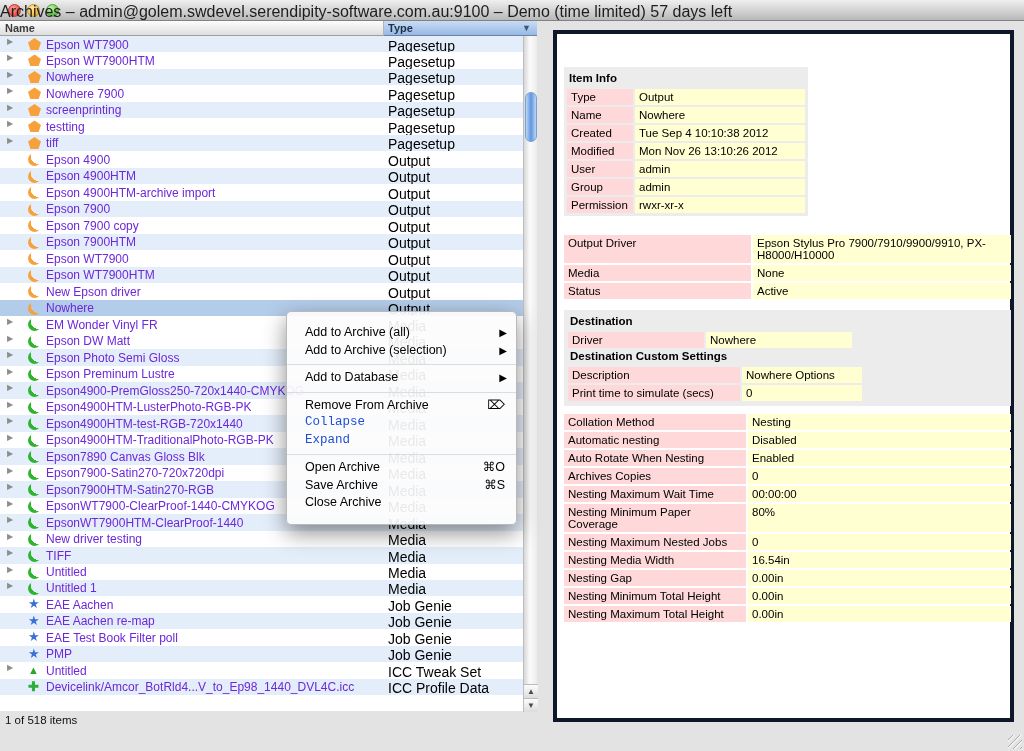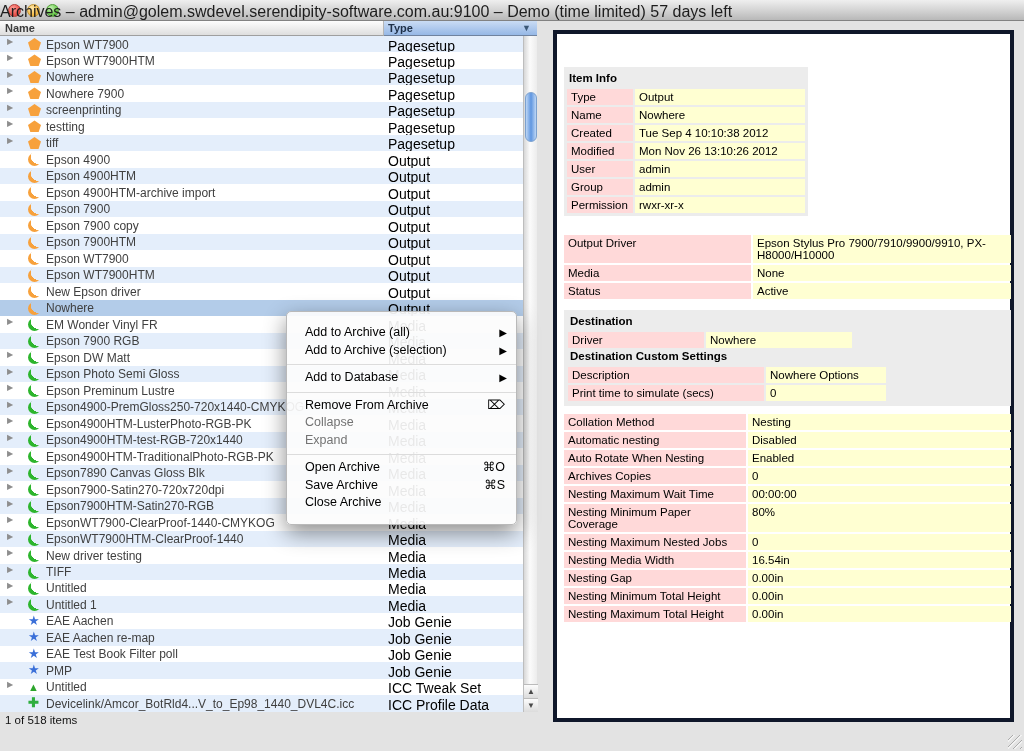--- a/index.html
+++ b/index.html
@@ -31,21 +31,21 @@
   .row.stripe { background:#e4eefb; }
   .row.selected { background:#b3cce9; }
   .row .disc { position:absolute; left:7px; top:1px; font-size:8px; color:#8e8e8e; }
   .row .icon { position:absolute; left:28px; top:2px; width:13px; height:12px; font-size:12px; line-height:12px; }
   .icon.pagesetup { background:#f7a13c; height:12px; clip-path:polygon(50% 0%,100% 38%,80.9% 100%,19.1% 100%,0% 38%); }
   .icon.output { height:13px; border-radius:50%; background:radial-gradient(circle at 76% 30%, rgba(0,0,0,0) 51%, #f7a13c 52%); }
   .icon.media  { height:13px; border-radius:50%; background:radial-gradient(circle at 76% 30%, rgba(0,0,0,0) 51%, #2db52d 52%); }
   .icon.jobgenie { color:#3a6fd8; font-size:13px; line-height:13px; top:1px; }
   .icon.tweak { color:#2ca52c; font-size:11px; line-height:12px; }
   .icon.profile { color:#2eae3e; font-size:13px; line-height:13px; font-weight:bold; top:1px; }
-  .row .nm { position:absolute; left:46px; top:1.5px; font-size:12px; color:#404040; white-space:nowrap; }
+  .row .nm { position:absolute; left:46px; top:1.5px; font-size:12px; color:#6d28d9; white-space:nowrap; }
   .row .tp { position:absolute; left:388px; top:1.5px; font-size:14px; color:#000; white-space:nowrap; }
 
   
   #vscroll { position:absolute; left:523px; top:15px; width:14px; height:676px;
     background:linear-gradient(90deg,#d7d7d7,#fbfbfb 45%,#ececec); border-left:1px solid #bdbdbd; }
   #vthumb { position:absolute; left:1px; top:56px; width:12px; height:50px; border-radius:7px;
     background:linear-gradient(90deg,#bdd6f5,#5f96e0 50%,#bdd6f5); border:1px solid #7ba1cf; }
   .sbtn { position:absolute; left:0; width:14px; height:14px; background:linear-gradient(#fcfcfc,#dcdcdc);
     border-top:1px solid #bbb; font-size:8px; color:#4a4a4a; text-align:center; line-height:14px; }
   #sbtn-up { top:648px; } #sbtn-down { top:662px; }
@@ -60,30 +60,30 @@
   .kv .k { background:#ffd9d9; font-size:11.5px; padding:2px 4px; flex:none; }
   .kv .v { background:#ffffd2; font-size:11.5px; padding:2px 4px; margin-left:2px; flex:1; }
   .kv .v.fixed { flex:none; }
 
   #item-info { left:7px; top:33px; width:244px; padding:3px; }
   #item-info .k { width:66px; }
   #driver-table { position:absolute; left:7px; top:199px; width:447px; }
   #driver-table .k { width:187px; }
   #destination { left:7px; top:276px; width:447px; padding:3px 5px 5px 4px; }
   #destination .drow .k { width:136px; } #destination .drow .v { width:146px; }
-  #destination .crow .k { width:196px; } #destination .crow .v { width:120px; }
+  #destination .crow .k { width:172px; } #destination .crow .v { width:120px; }
   #nesting-table { position:absolute; left:7px; top:378px; width:447px; }
   #nesting-table .k { width:182px; }
 
   
   #context-menu { position:absolute; left:286px; top:311px; width:231px;
     background:rgba(252,252,252,0.92); border:1px solid #b9b9b9; border-radius:5px;
     box-shadow:0 8px 22px rgba(0,0,0,0.45); padding:12px 0; }
   .mi { position:relative; height:17.5px; line-height:17.5px; font-size:12.5px; color:#000; padding-left:18px; white-space:nowrap; }
-  .mi.disabled { color:#737373; }
+  .mi.disabled { color:#1d4ed8;font-family:Liberation Mono, monospace; }
   .mi .right { position:absolute; right:11px; top:0; }
   .mi .arrow { font-size:10px; right:9px; }
   .msep { height:1px; background:#dcdcdc; margin:5px 0 4px 0; }
 
   
   #resize-grip { position:absolute; right:2px; bottom:2px; width:14px; height:14px;
     background:repeating-linear-gradient(135deg, transparent 0 3px, #ababab 3px 4px, #f2f2f2 4px 5px); }
 </style>
 </head>
 <body>
@@ -195,25 +195,20 @@
         </div>
         <div class="row selected">
           <span class="icon output"></span>
           <span class="nm">Nowhere</span>
           <span class="tp">Output</span>
         </div>
         <div class="row">
           <span class="disc">▶</span>
           <span class="icon media"></span>
           <span class="nm">EM Wonder Vinyl FR</span>
-          <span class="tp">Media</span>
-        </div>
-        <div class="row stripe">
-          <span class="icon media"></span>
-          <span class="nm">Epson 7900 RGB</span>
           <span class="tp">Media</span>
         </div>
         <div class="row">
           <span class="disc">▶</span>
           <span class="icon media"></span>
           <span class="nm">Epson DW Matt</span>
           <span class="tp">Media</span>
         </div>
         <div class="row stripe">
           <span class="disc">▶</span>

